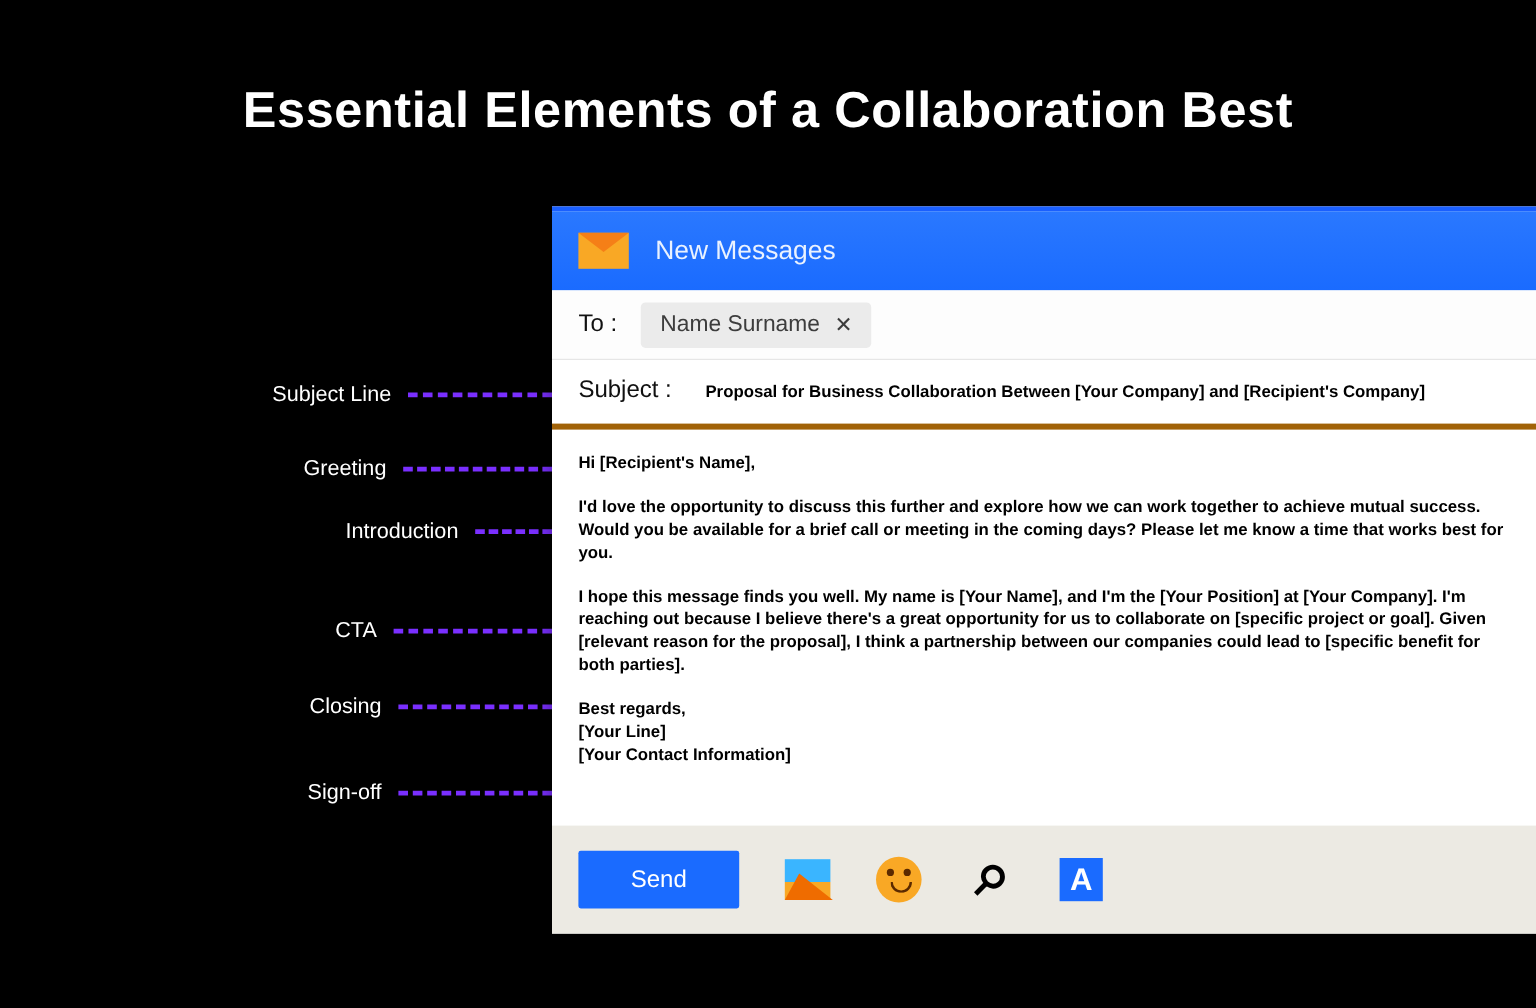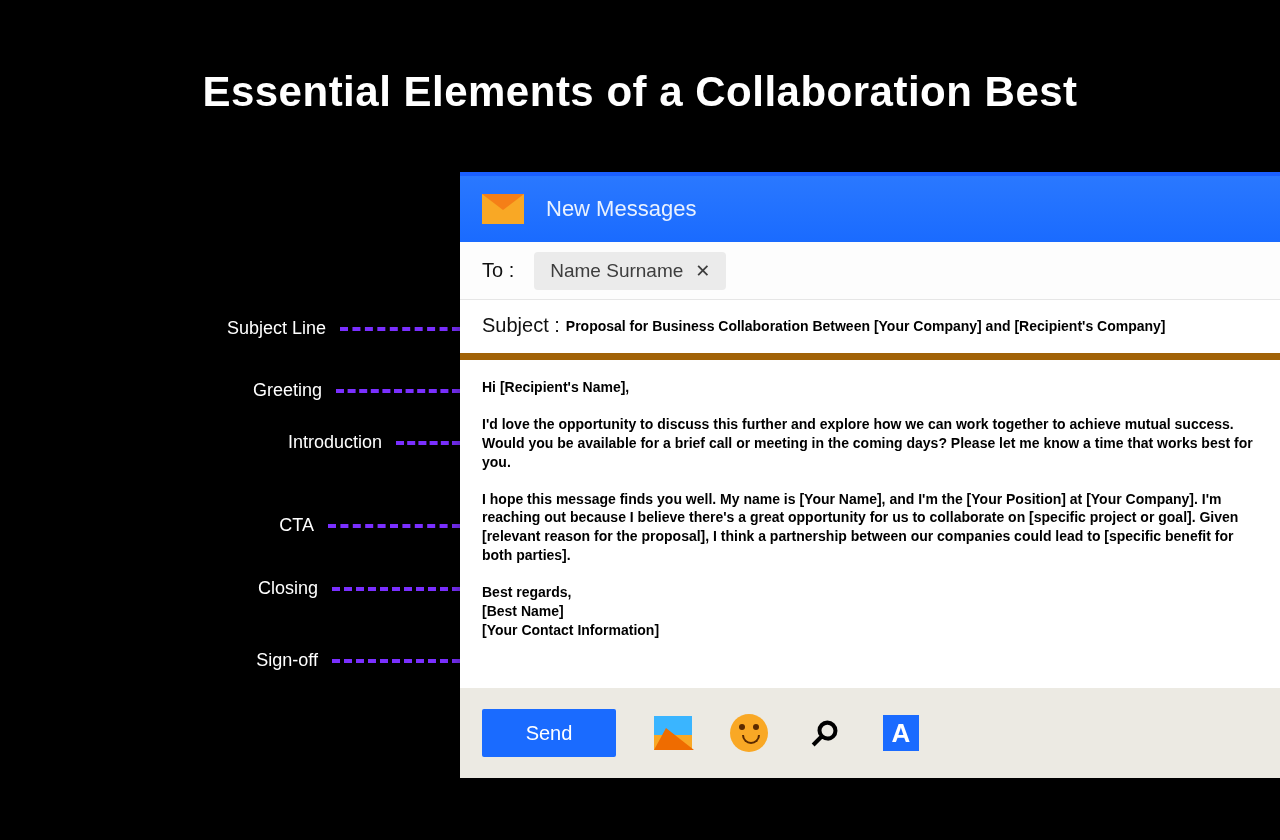--- a/index.html
+++ b/index.html
@@ -111,22 +111,22 @@
   }
   .chip-x {
     font-size: 18px;
     color: #3d3d3d;
     cursor: pointer;
   }
   .subject-row {
     display: flex;
     align-items: center;
     padding: 14px 22px 16px;
-    gap: 6px;
-    border-bottom: 7px solid #a16207;
+    gap: 28px;
+    border-bottom: 5px solid #a16207;
   }
   .subject-label {
     font-size: 20px;
     color: #111;
   }
   .subject-text {
     font-size: 14px;
     font-weight: 700;
     color: #000;
   }
@@ -271,21 +271,21 @@
   <div class="subject-row">
     <span class="subject-label">Subject :</span>
     <span class="subject-text">Proposal for Business Collaboration Between [Your Company] and [Recipient's Company]</span>
   </div>
 
   <div class="body-area">
     <div class="para">Hi [Recipient's Name],</div>
     <div class="para">I'd love the opportunity to discuss this further and explore how we can work together to achieve mutual success. Would you be available for a brief call or meeting in the coming days? Please let me know a time that works best for you.</div>
     <div class="para">I hope this message finds you well. My name is [Your Name], and I'm the [Your Position] at [Your Company]. I'm reaching out because I believe there's a great opportunity for us to collaborate on [specific project or goal]. Given [relevant reason for the proposal], I think a partnership between our companies could lead to [specific benefit for both parties].</div>
     <div class="para tight">Best regards,</div>
-    <div class="para tight">[Best Name]</div>
+    <div class="para tight">[Your Line]</div>
     <div class="para tight">[Your Contact Information]</div>
   </div>
 
   <div class="footer-bar">
     <button class="send-btn">Send</button>
     <div class="tool-icon">
         <div class="image-icon"></div>
       </div>
     <div class="tool-icon">
         <div class="emoji"></div>

